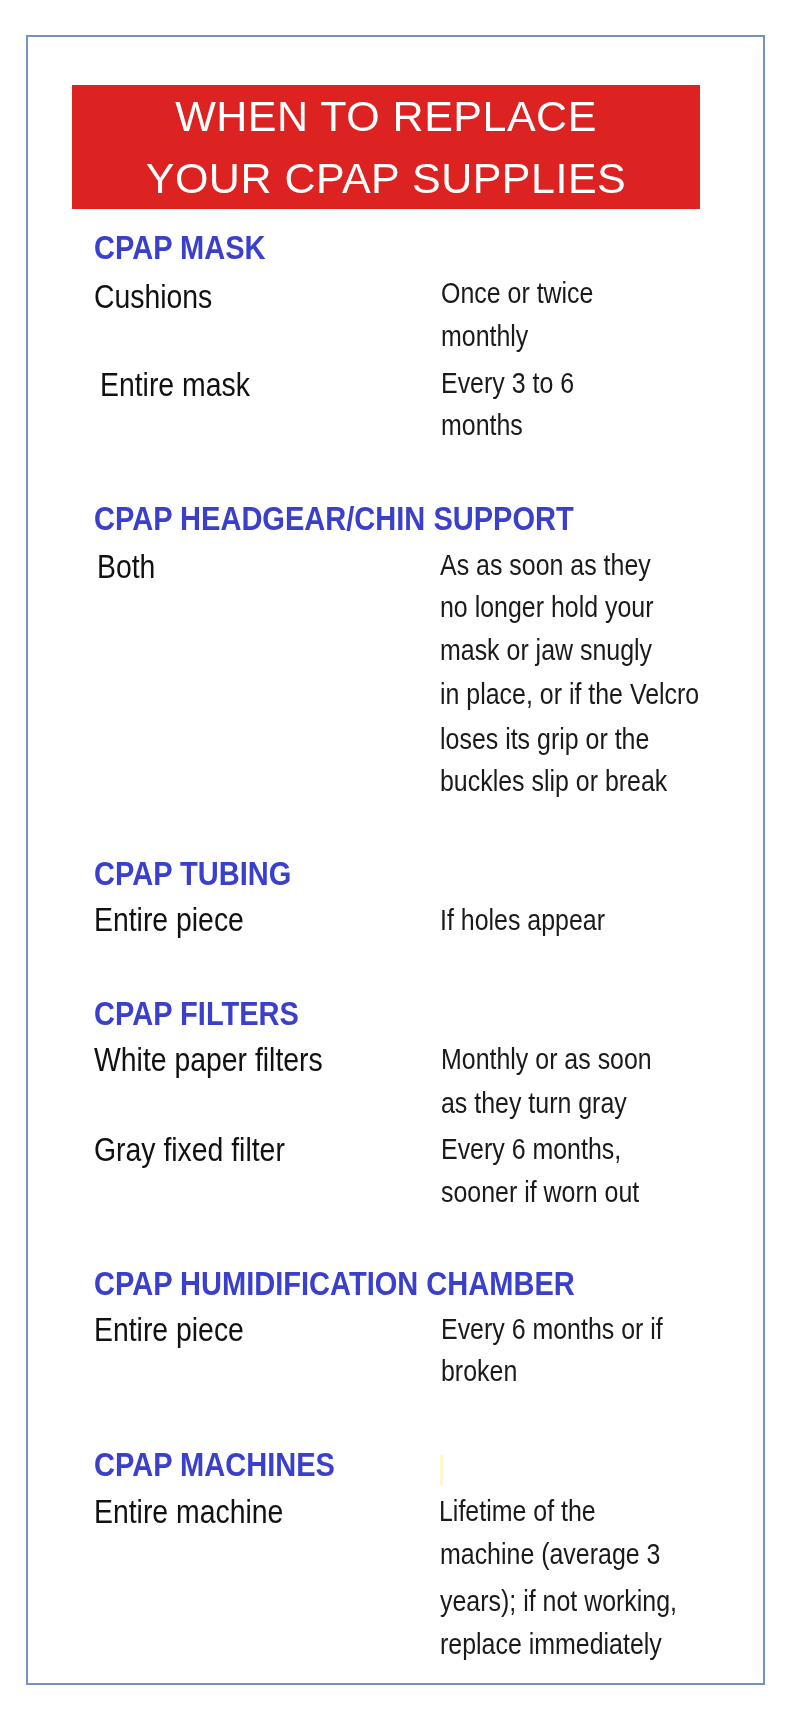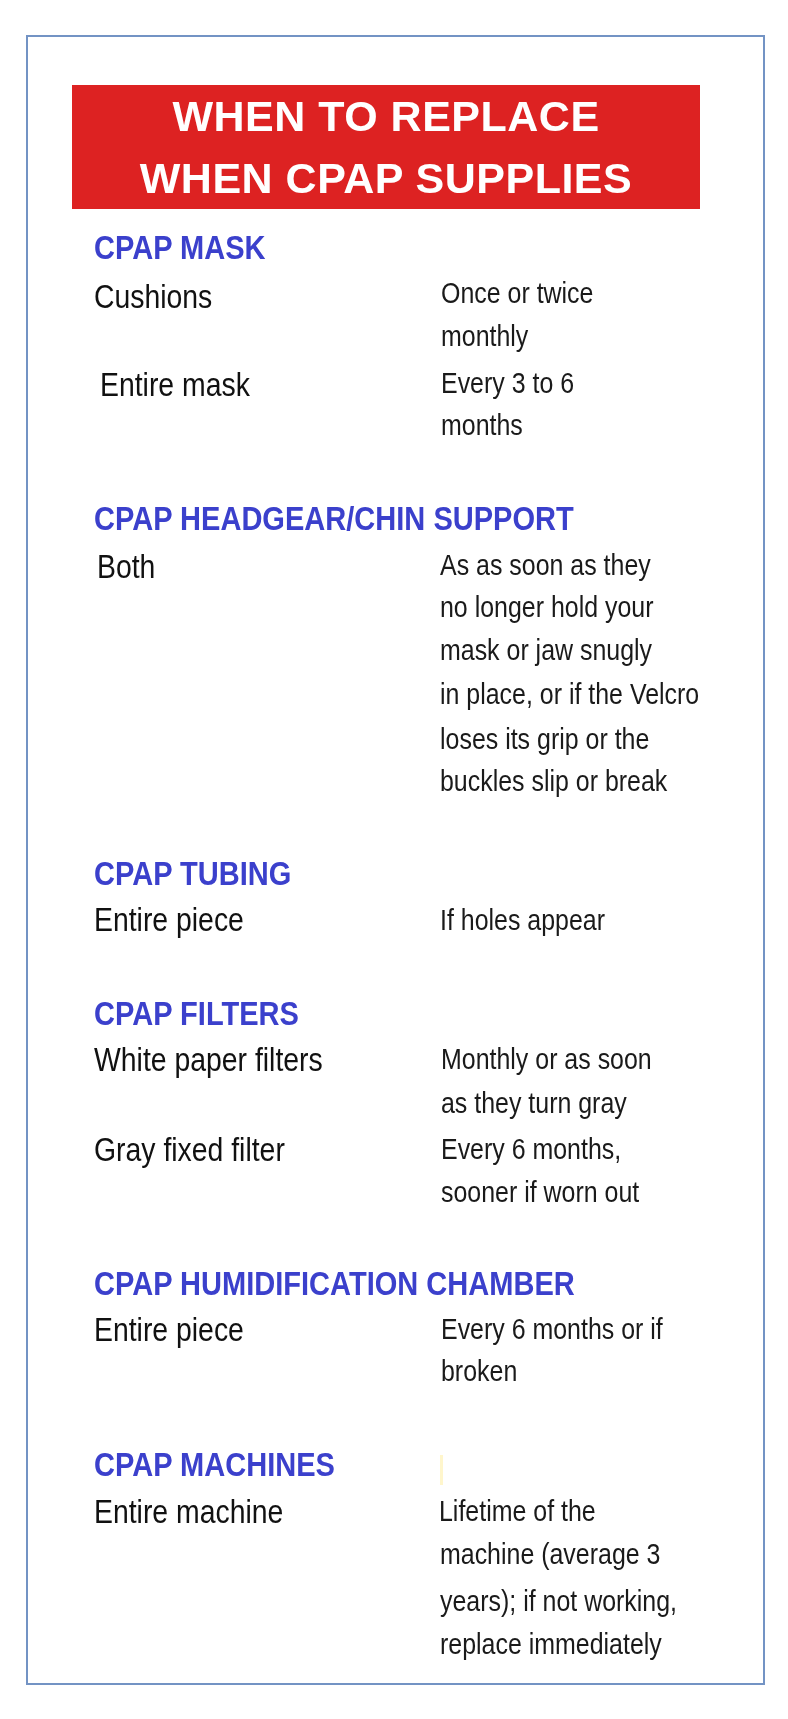--- a/index.html
+++ b/index.html
@@ -7,21 +7,21 @@
   .frame {
     position: absolute; left: 26px; top: 35px; width: 735px; height: 1646px;
     border: 2px solid #7393c4; box-sizing: content-box;
   }
   .banner {
     position: absolute; left: 72px; top: 85px; width: 628px; height: 124px;
     background: #dd2222;
   }
   .banner-line {
     position: absolute; left: 0; width: 628px; text-align: center;
-    font-family: "Liberation Sans", sans-serif; font-weight: bold;
+    font-family: "Liberation Sans", sans-serif; font-weight: normal;
     font-size: 43px; line-height: 43px; color: #ffffff; letter-spacing: 0.5px;
     white-space: nowrap;
   }
   .heading, .item, .val {
     position: absolute; white-space: nowrap;
     font-family: "Liberation Sans", sans-serif;
     transform-origin: 0 0;
   }
   .heading {
     font-weight: bold; font-size: 33px; line-height: 33px; color: #3b40cc;
@@ -40,21 +40,21 @@
     background: #fff6cc;
   }
 </style>
 </head>
 <body>
 
 <div class="frame"></div>
 
 <div class="banner">
   <div class="banner-line" style="top:10px;">WHEN TO REPLACE</div>
-  <div class="banner-line" style="top:72px;">WHEN CPAP SUPPLIES</div>
+  <div class="banner-line" style="top:72px;">YOUR CPAP SUPPLIES</div>
 </div>
 
 <div class="heading" style="left:94px; top:231px;">CPAP MASK</div>
 <div class="item" style="left:94px; top:280px;">Cushions</div>
 <div class="val" style="left:441px; top:279px;">Once or twice</div>
 <div class="val" style="left:441px; top:322px;">monthly</div>
 <div class="item" style="left:100px; top:368px;">Entire mask</div>
 <div class="val" style="left:441px; top:369px;">Every 3 to 6</div>
 <div class="val" style="left:441px; top:411px;">months</div>
 

